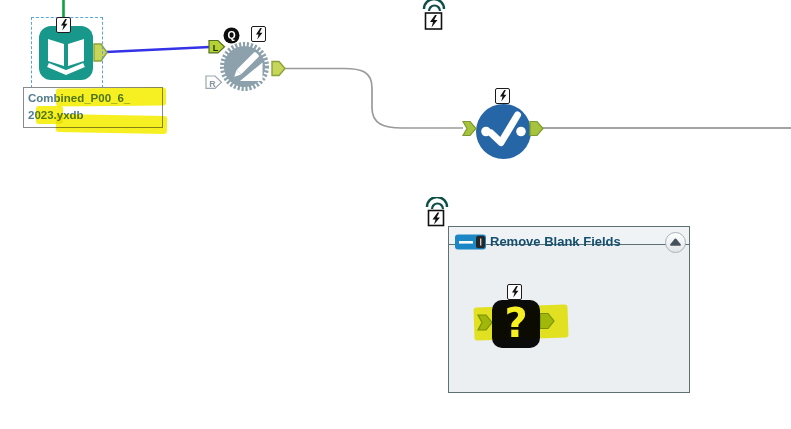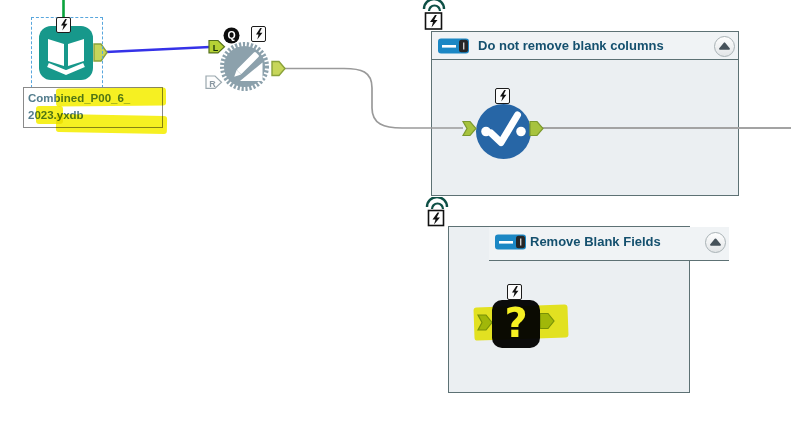--- a/index.html
+++ b/index.html
@@ -67,41 +67,23 @@
     border-radius: 3px;
   }
   svg { display: block; }
   #wire-layer { position: absolute; left: 0; top: 0; z-index: 2; pointer-events: none; }
 </style>
 </head>
 <body>
 
 <div id="canvas">
 
-  <div class="tool-container" style="left:431px; top:31px; width:308px; height:165px;">
-    <div class="container-header" style="height:28px;">
-      <div class="toggle-switch" style="left:6px; top:6px;">
-        <svg width="32" height="16" viewBox="0 0 32 16">
-          <rect x="0" y="0.5" width="31" height="15" rx="3" fill="#1b87c4"></rect>
-          <rect x="4" y="7" width="14" height="2.6" fill="#ffffff"></rect>
-          <rect x="21" y="1.8" width="9" height="12.4" rx="2.5" fill="#262626"></rect>
-          <rect x="25" y="4.5" width="1.4" height="7" fill="#cfcfcf"></rect>
-        </svg>
-      </div>
-      <div class="container-title" style="left:46px; top:6px;">Do not remove blank columns</div>
-      <div class="collapse-btn" style="left:282px; top:4px;">
-        <svg width="21" height="21" viewBox="0 0 21 21">
-          <polygon points="5.5,13 10.5,7 15.5,13" fill="#46525a" stroke="#46525a" stroke-width="2" stroke-linejoin="round"></polygon>
-        </svg>
-      </div>
-    </div>
-  </div>
 
   <div class="tool-container" style="left:448px; top:226px; width:242px; height:167px;">
-    <div class="container-header" style="height:34px;margin-left:40px;">
+    <div class="container-header" style="height:18px;">
       <div class="toggle-switch" style="left:6px; top:7px;">
         <svg width="32" height="16" viewBox="0 0 32 16">
           <rect x="0" y="0.5" width="31" height="15" rx="3" fill="#1b87c4"></rect>
           <rect x="4" y="7" width="14" height="2.6" fill="#ffffff"></rect>
           <rect x="21" y="1.8" width="9" height="12.4" rx="2.5" fill="#262626"></rect>
           <rect x="25" y="4.5" width="1.4" height="7" fill="#cfcfcf"></rect>
         </svg>
       </div>
       <div class="container-title" style="left:41px; top:7px;">Remove Blank Fields</div>
       <div class="collapse-btn" style="left:216px; top:4.5px;">

